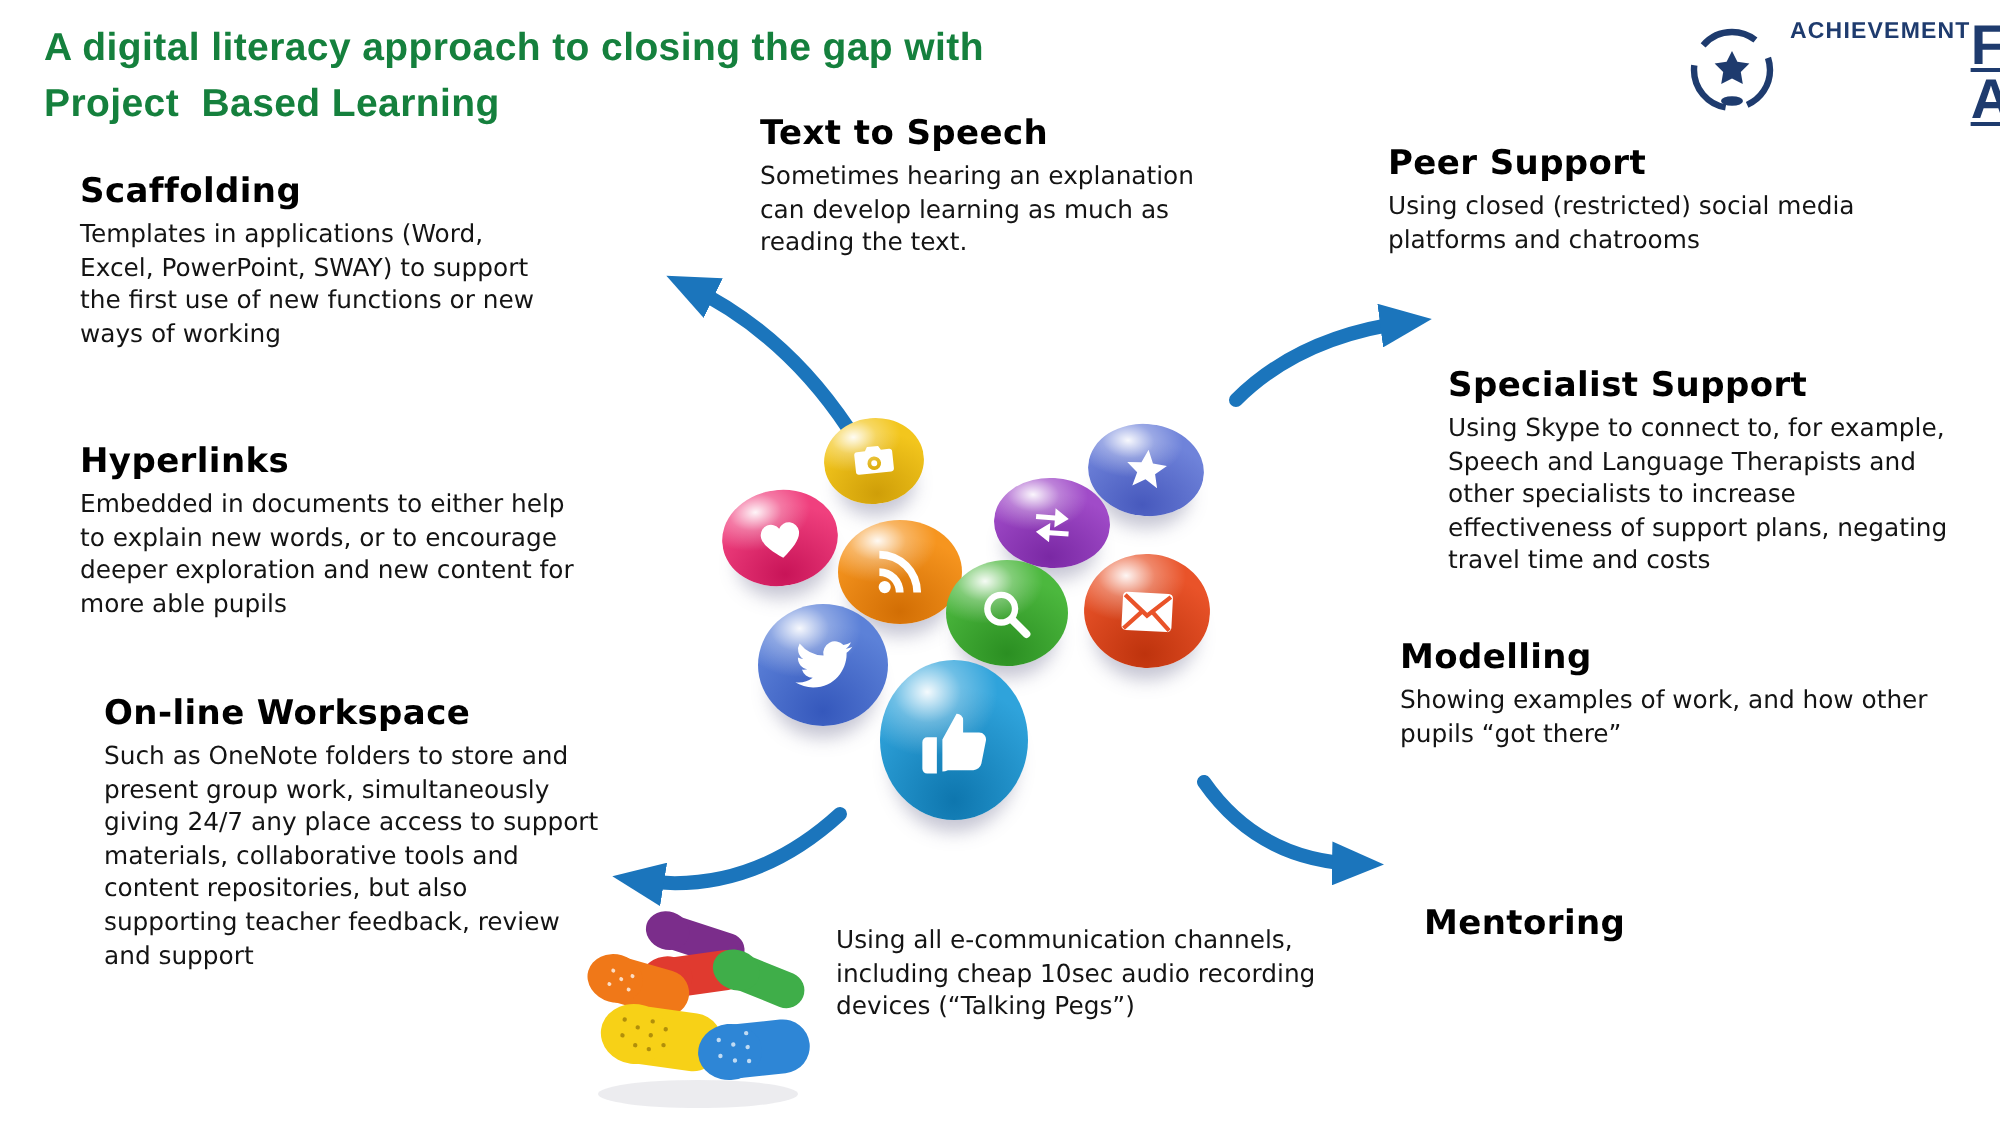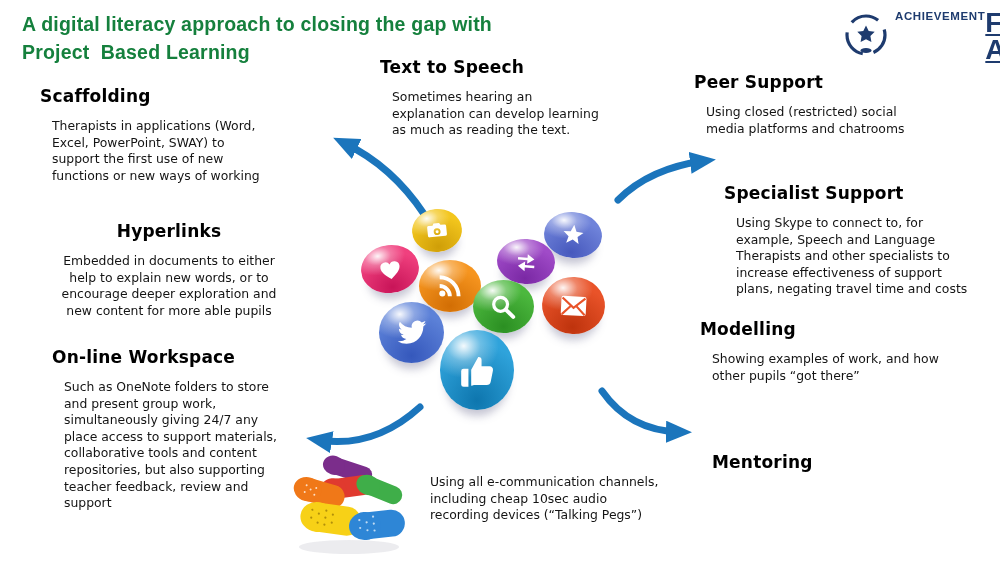--- a/index.html
+++ b/index.html
@@ -14,23 +14,23 @@
     color:#15803d;line-height:1.45;white-space:pre-wrap;letter-spacing:.2px;
   }
   
   .logo{position:absolute;left:843px;top:10px;display:flex;align-items:center;gap:6px;}
   .logo-text{display:flex;flex-direction:row;color:#1E3B6E;font-family:"Liberation Sans",sans-serif;}
   .logo-line1{font-size:11.5px;font-weight:bold;letter-spacing:.6px;}
   .logo-line2{font-size:28px;font-weight:bold;letter-spacing:.8px;line-height:.95;text-decoration:underline;}
   
   .sec{position:absolute;}
   .sec h3{margin:0 0 3px 0;font-size:17px;font-weight:bold;color:#000;letter-spacing:.2px;}
-  .sec p{margin:12px;font-size:12.4px;line-height:1.34;color:#141414;}
+  .sec p{margin:0;font-size:12.4px;line-height:1.34;color:#141414;}
   .sec-scaffolding{left:40px;top:86px;width:238px;}
-  .sec-hyperlinks{left:40px;top:221px;width:258px;text-align:center;}
+  .sec-hyperlinks{left:40px;top:221px;width:258px;}
   .sec-workspace{left:52px;top:347px;width:250px;}
   .sec-tts{left:380px;top:57px;width:240px;}
   .sec-homeschool{left:418px;top:462px;width:258px;}
   .sec-peer{left:694px;top:72px;width:252px;}
   .sec-specialist{left:724px;top:183px;width:258px;}
   .sec-modelling{left:700px;top:319px;width:280px;}
   .sec-mentoring{left:712px;top:452px;width:268px;}
   
   .bubble{
     position:absolute;border-radius:50%;
@@ -77,21 +77,21 @@
       </svg>
     </span>
     <span class="logo-text">
       <span class="logo-line1">ACHIEVEMENT</span>
       <span class="logo-line2">FOR ALL</span>
     </span>
   </div>
 
   <div class="sec sec-scaffolding">
     <h3>Scaffolding</h3>
-    <p>Therapists in applications (Word, Excel, PowerPoint, SWAY) to support the first use of new functions or new ways of working</p>
+    <p>Templates in applications (Word, Excel, PowerPoint, SWAY) to support the first use of new functions or new ways of working</p>
   </div>
   <div class="sec sec-hyperlinks">
     <h3>Hyperlinks</h3>
     <p>Embedded in documents to either help to explain new words, or to encourage deeper exploration and new content for more able pupils</p>
   </div>
   <div class="sec sec-workspace">
     <h3>On-line Workspace</h3>
     <p>Such as OneNote folders to store and present group work, simultaneously giving 24/7 any place access to support materials, collaborative tools and content repositories, but also supporting teacher feedback, review and support</p>
   </div>
   <div class="sec sec-tts">

